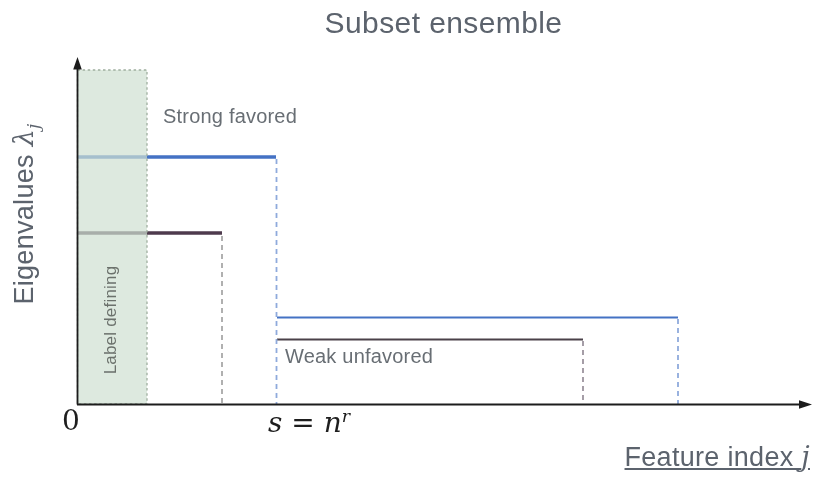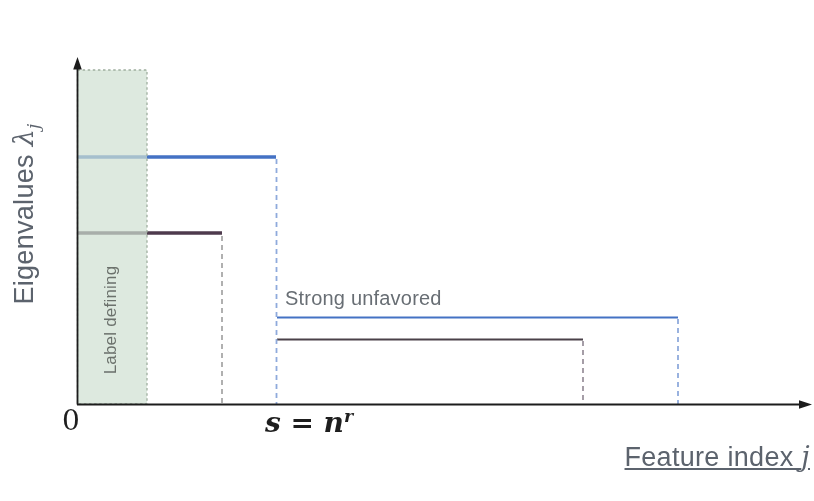--- a/index.html
+++ b/index.html
@@ -13,21 +13,21 @@
   .ylabel{position:absolute;left:-124px;top:196px;width:300px;height:36px;text-align:center;
           transform:rotate(-90deg);white-space:nowrap;}
   .math{font-family:"DejaVu Serif","Liberation Serif",serif;font-style:italic;}
   .math sub{font-size:.62em;}
   .line-label{position:absolute;font-size:20px;color:#686e74;white-space:nowrap;letter-spacing:.2px;}
   .region-label{position:absolute;left:37px;top:309px;width:150px;height:22px;text-align:center;
                 transform:rotate(-90deg);font-size:17px;color:#6b716c;white-space:nowrap;letter-spacing:.2px;}
   .tick{position:absolute;text-align:center;font-family:"DejaVu Serif","Liberation Serif",serif;
         font-size:28px;color:#1e1e1e;white-space:nowrap;}
   .tick sup{font-size:.62em;}
-  .tick .it{font-style:italic;font-weight:bold;}
+  .tick .it{font-style:italic;}
 </style>
 </head>
 <body>
 
 <div class="stage">
 
   <svg class="layer" viewBox="0 0 814 501">
 
     <line x1="78" y1="157" x2="276" y2="157" stroke="#4472c4" stroke-width="3.6"></line>
     <line x1="78" y1="233" x2="222" y2="233" stroke="#4e3a4d" stroke-width="3.6"></line>
@@ -40,31 +40,33 @@
     <line x1="222" y1="236" x2="222" y2="404" stroke="#9d9d9d" stroke-width="1.6" stroke-dasharray="5 4"></line>
     <line x1="583" y1="341" x2="583" y2="404" stroke="#8f8692" stroke-width="1.6" stroke-dasharray="5 4"></line>
     <line x1="678" y1="319" x2="678" y2="404" stroke="#8faadc" stroke-width="1.8" stroke-dasharray="5 4"></line>
 
     <line x1="77.5" y1="404.5" x2="77.5" y2="68" stroke="#1c1c1c" stroke-width="1.8"></line>
     <polygon points="77.5,57 73.2,69.5 81.8,69.5" fill="#1c1c1c"></polygon>
     <line x1="77" y1="404.5" x2="801" y2="404.5" stroke="#1c1c1c" stroke-width="2"></line>
     <polygon points="812,404.5 799,400.2 799,408.8" fill="#1c1c1c"></polygon>
   </svg>
 
+  <div class="title">Subset ensemble</div>
 
   <div class="ylabel axis-label">
     <span>Eigenvalues </span><span class="math"><span>λ</span><sub><span>j</span></sub></span>
   </div>
 
   <div class="xlabel axis-label">
     <span>Feature index </span><span class="math">j</span>
   </div>
 
   <div class="region-label">Label defining</div>
 
-  <div class="line-label" style="left:285px;top:287px;">Strong unfavored</div>
+  <div class="line-label" style="left:163px;top:105px;">Strong favored</div>
+  <div class="line-label" style="left:285px;top:345px;">Weak unfavored</div>
 
   <div class="tick" style="left:51px;top:404px;width:40px;">0</div>
   <div class="tick" style="left:240px;top:406px;width:138px;">
     <span class="it">s = n</span><sup class="it"><span>r</span></sup>
   </div>
 
 </div>
 
 </body></html>

